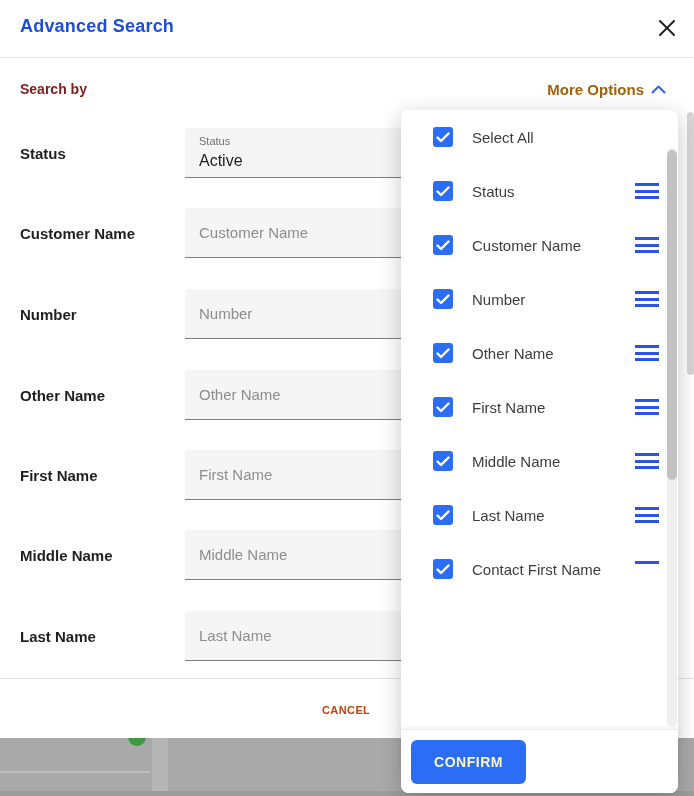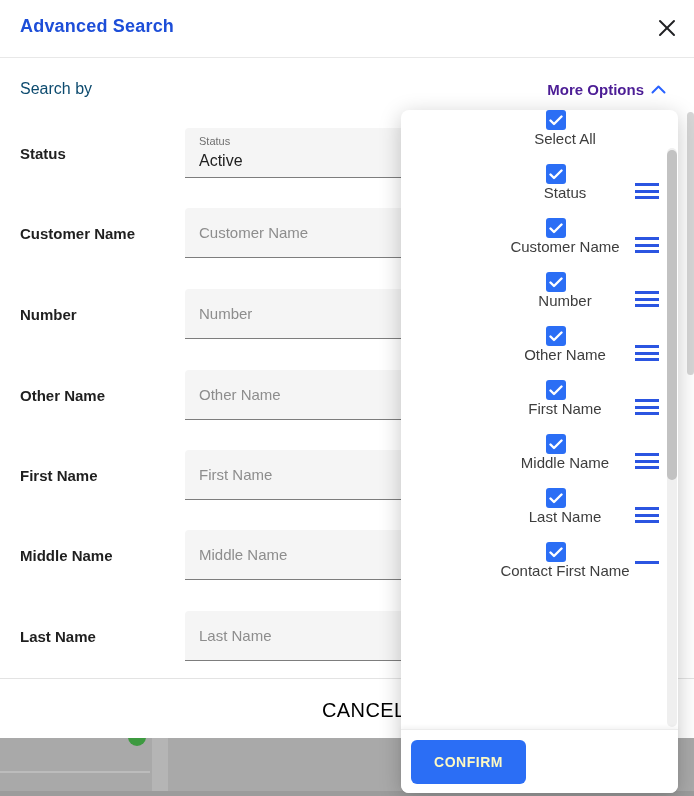--- a/index.html
+++ b/index.html
@@ -36,24 +36,24 @@
   .close-btn {
     position: absolute; right: 14px; top: 15px; width: 26px; height: 26px;
     display: flex; align-items: center; justify-content: center; cursor: pointer;
   }
   .header-divider { position: absolute; left: 0; top: 57px; width: 694px; height: 1px; background: #e8e8e8; }
 
   .searchby-row {
     position: absolute; left: 20px; right: 28px; top: 76px; height: 26px;
     display: flex; align-items: center; justify-content: space-between;
   }
-  .searchby-label { font-size: 16px; font-weight: 400; color: #0c4a6e; }
+  .searchby-label { font-size: 14px; font-weight: 700; color: #7f1d1d; }
   .more-options {
     display: flex; align-items: center; gap: 7px; cursor: pointer;
-    font-size: 15px; font-weight: 600; color: #4c1d95; margin-left: 44px;
+    font-size: 15px; font-weight: 600; color: #a16207; margin-left: 44px;
   }
 
   
   .form-row { position: absolute; left: 20px; right: 36px; height: 50px; display: flex; align-items: center; }
   .row-status        { top: 128px; }
   .row-customer-name { top: 208px; }
   .row-number        { top: 289px; }
   .row-other-name    { top: 370px; }
   .row-first-name    { top: 450px; }
   .row-middle-name   { top: 530px; }
@@ -69,42 +69,42 @@
     font-size: 15px; color: #212121;
   }
   .field input::placeholder { color: #8d8d8d; opacity: 1; }
   .field.with-float input { padding-top: 17px; font-size: 16px; }
   .float-label { position: absolute; left: 14px; top: 7px; font-size: 11px; color: #6f6f6f; }
 
   .footer-divider { position: absolute; left: 0; top: 678px; width: 694px; height: 1px; background: #e3e3e3; }
   .cancel-btn {
     position: absolute; left: 322px; top: 698px; height: 24px;
     display: flex; align-items: center; cursor: pointer;
-    font-size: 20px; font-weight: 400; color: #000000; letter-spacing: 0.4px;
+    font-size: 11px; font-weight: 700; color: #c2410c; letter-spacing: 0.4px;
   }
 
   
   .dialog-scroll-thumb {
     position: absolute; left: 687px; top: 112px; width: 7px; height: 263px;
     background: #d6d6d6; border-radius: 4px;
   }
 
   
   .options-panel {
     position: absolute; left: 401px; top: 110px; width: 277px; height: 683px;
     background: #ffffff; border-radius: 8px; z-index: 5;
     box-shadow: 0 5px 22px rgba(0,0,0,0.22);
   }
   .options-viewport {
     position: absolute; left: 0; top: 0; width: 277px; height: 619px;
     overflow: hidden; border-radius: 8px 8px 0 0;
   }
   .option-row {
     position: relative; height: 54px; display: flex; align-items: center;
-    padding-left: 32px; cursor: pointer; flex-direction: column;
+    padding-left: 32px; cursor: pointer;
   }
   .checkbox {
     width: 20px; height: 20px; border-radius: 3px; background: #2b6ef5;
     display: flex; align-items: center; justify-content: center; flex-shrink: 0;
     cursor: pointer;
   }
   .option-label { margin-left: 19px; font-size: 15px; color: #3d3d3d; }
   .drag-handle {
     position: absolute; right: 19px; top: 50%; transform: translateY(-50%);
     width: 24px; height: 16px; display: flex; flex-direction: column;

